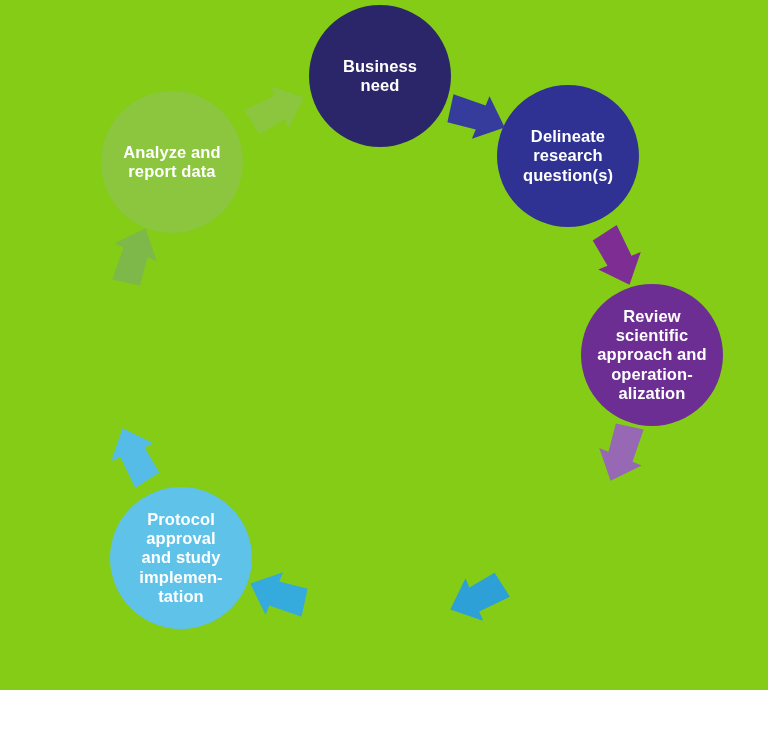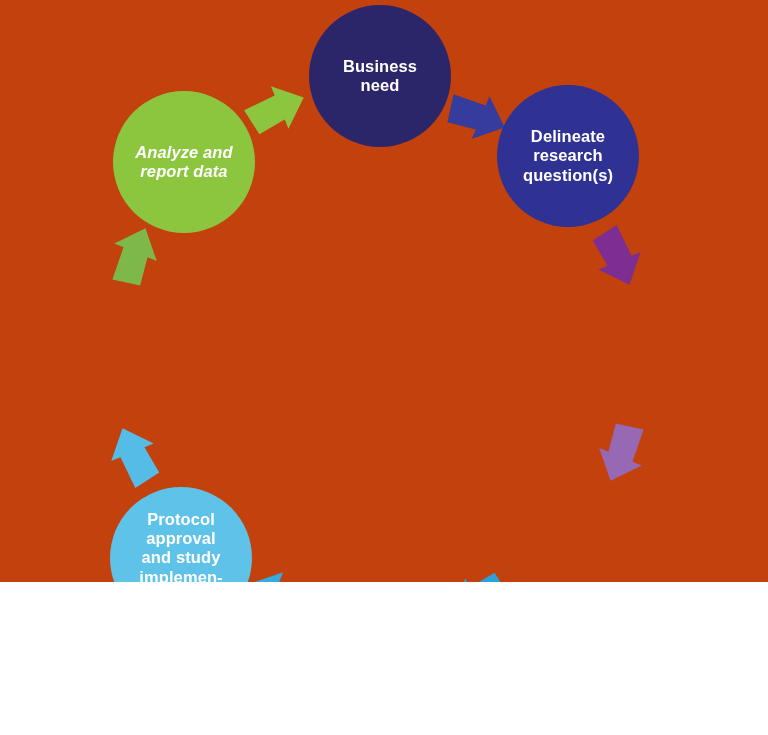--- a/index.html
+++ b/index.html
@@ -3,22 +3,22 @@
 <meta charset="utf-8">
 <style>
   html, body {
     margin: 0;
     padding: 0;
     background: #ffffff;
   }
   .canvas {
     position: relative;
     width: 768px;
-    height: 582px;
-    background: #c2410c;
+    height: 690px;
+    background: #84cc16;
     overflow: hidden;
     font-family: "Liberation Sans", "DejaVu Sans", sans-serif;
   }
   .node {
     position: absolute;
     width: 142px;
     height: 142px;
     border-radius: 50%;
     display: flex;
     align-items: center;
@@ -41,21 +41,21 @@
   .arrow svg { display: block; width: 64px; height: 52px; }
 
   
   .n1 { left: 309px; top: 5px;   }
   .n2 { left: 497px; top: 85px;  }
   .n3 { left: 581px; top: 284px; }
   .n4 { left: 502px; top: 486px; }
   .n5 { left: 305px; top: 560px; }
   .n6 { left: 110px; top: 487px; }
   .n7 { left: 32px;  top: 285px; }
-  .n8 { left: 113px; top: 91px; font-style: italic;  }
+  .n8 { left: 101px; top: 91px;  }
 
   
   .a1 { left: 445px; top: 90px;  transform: rotate(22.5deg);  }
   .a2 { left: 586px; top: 231px; transform: rotate(67.5deg);  }
   .a3 { left: 590px; top: 427px; transform: rotate(112.5deg); }
   .a4 { left: 446px; top: 572px; transform: rotate(157.5deg); }
   .a5 { left: 246px; top: 569px; transform: rotate(202.5deg); }
   .a6 { left: 102px; top: 430px; transform: rotate(247.5deg); }
   .a7 { left: 102px; top: 230px; transform: rotate(292.5deg); }
   .a8 { left: 244px; top: 83px;  transform: rotate(337.5deg); }
@@ -66,20 +66,27 @@
 <div class="canvas">
 
   <div class="node n1" style="background-color: rgb(43, 38, 105);">
     <span class="label">Business
 need</span>
   </div>
   <div class="node n2" style="background-color: rgb(47, 50, 147);">
     <span class="label">Delineate
 research
 question(s)</span>
+  </div>
+  <div class="node n3" style="background-color: rgb(108, 46, 146);">
+    <span class="label">Review
+scientific
+approach and
+operation-
+alization</span>
   </div>
   <div class="node n6" style="background-color: rgb(95, 194, 232);">
     <span class="label">Protocol
 approval
 and study
 implemen-
 tation</span>
   </div>
   <div class="node n8" style="background-color: rgb(140, 198, 63);">
     <span class="label">Analyze and

